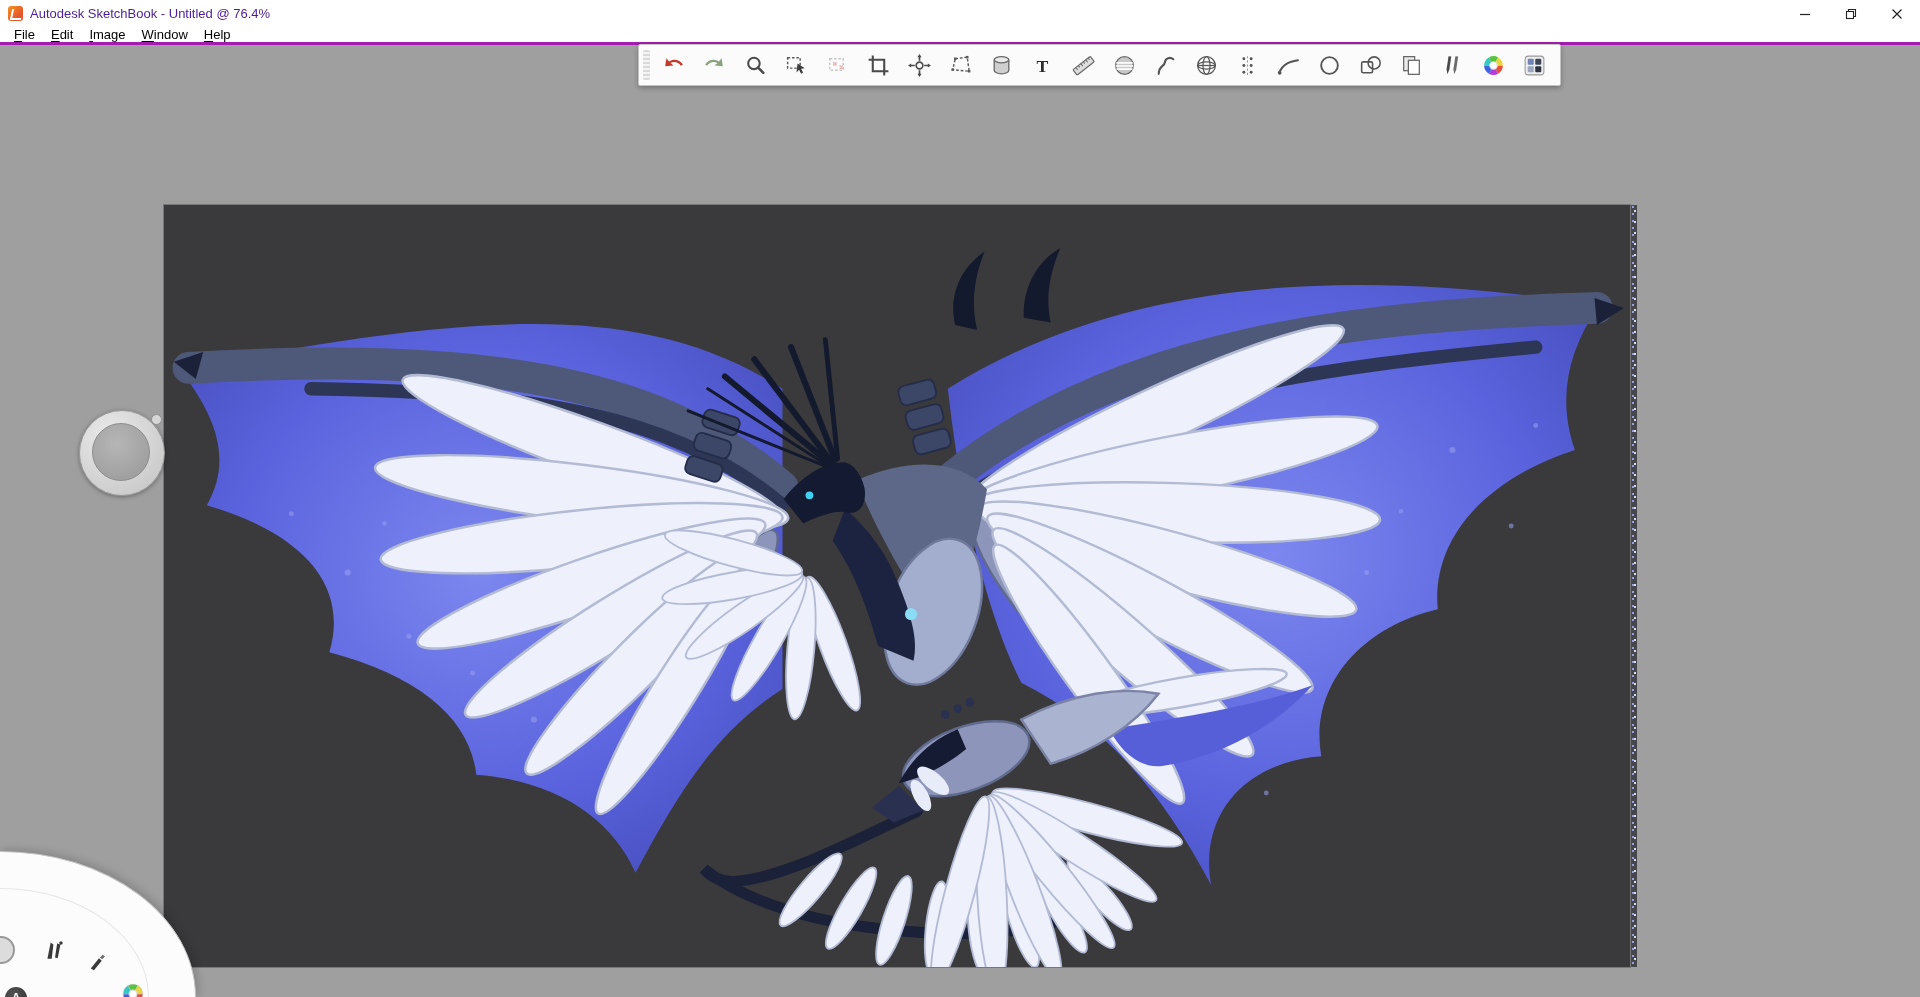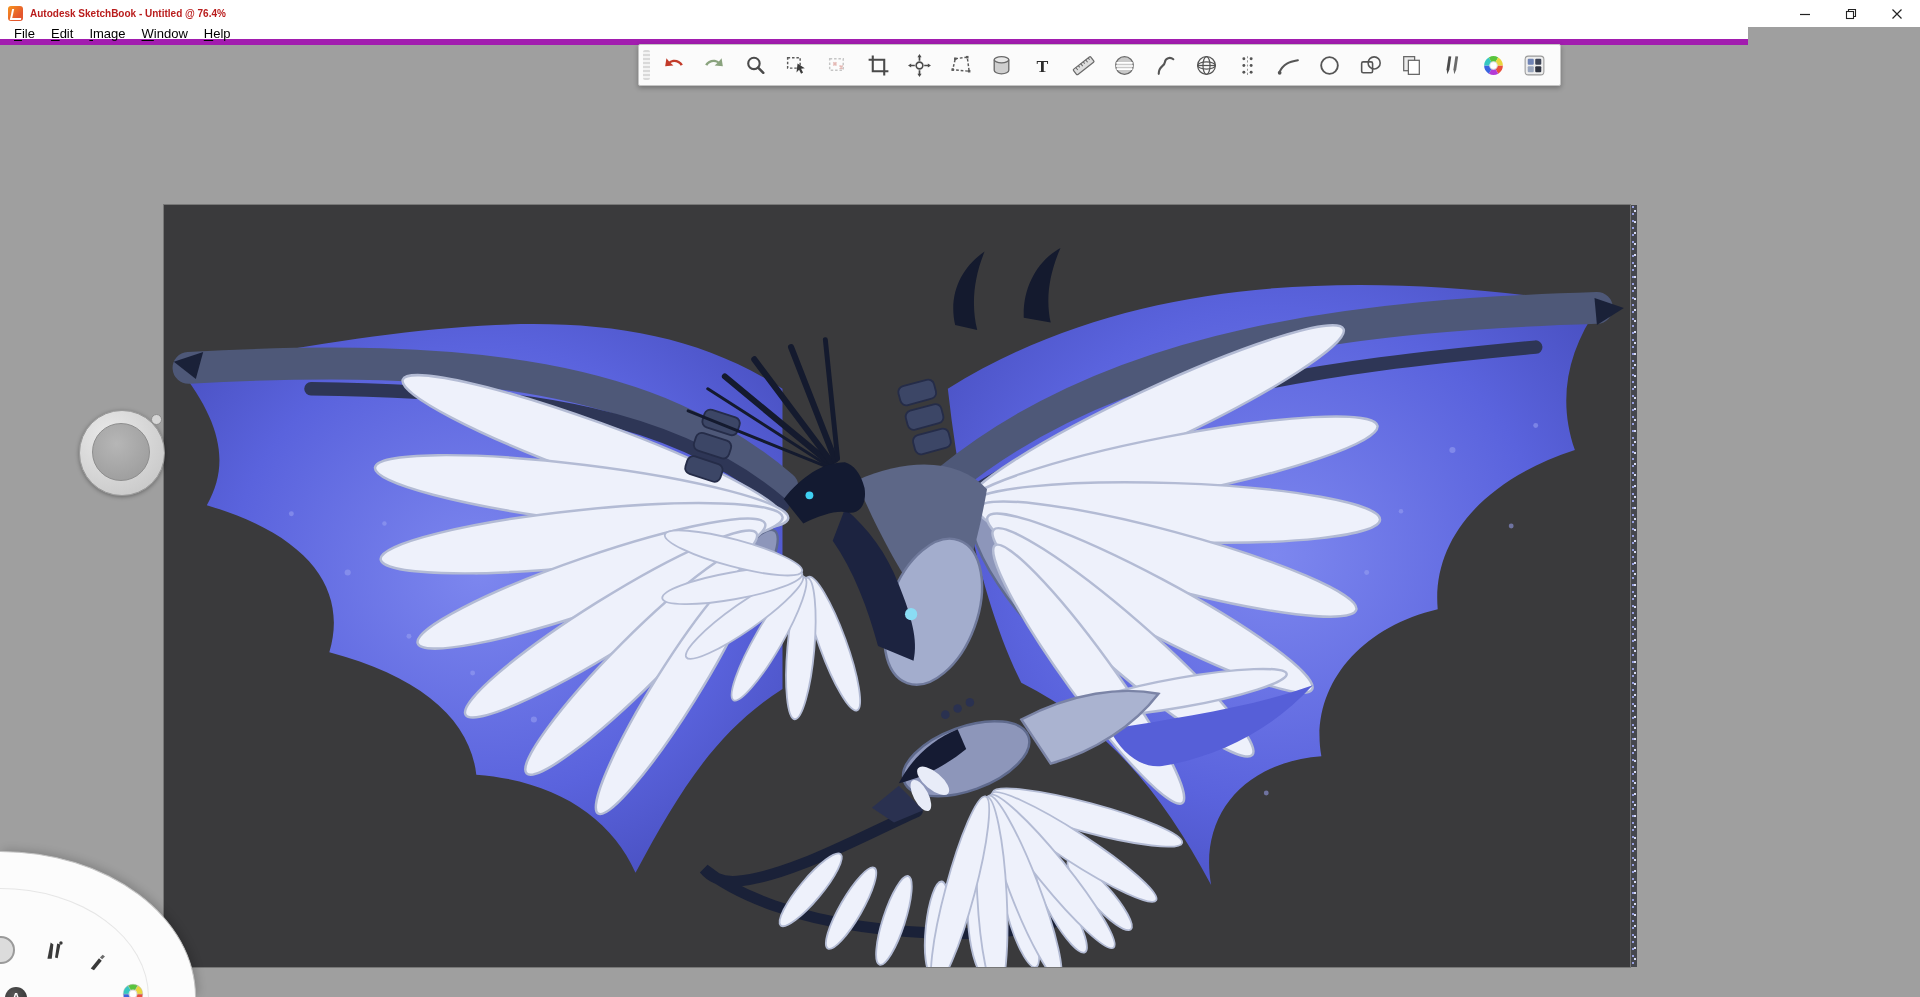--- a/index.html
+++ b/index.html
@@ -6,29 +6,29 @@
   html,body { width:1920px; height:997px; overflow:hidden; background:#9f9f9f;
               font-family:"Liberation Sans", sans-serif; }
 
   
   .titlebar { position:absolute; left:0; top:0; width:1920px; height:27px;
               background:#ffffff; display:flex; align-items:center; z-index:50; }
   .app-icon { width:15px; height:15px; margin:0 7px 0 8px; border-radius:3px;
               background:linear-gradient(135deg,#f7941e 0%,#e4572e 70%); position:relative; }
   .app-icon::after { content:""; position:absolute; left:3px; top:3px; width:9px; height:9px;
               border-left:2px solid #fff; border-bottom:2px solid #fff; transform:skewX(-12deg); }
-  .title-text { font-size:10px; color:#b91c1c;font-weight:bold; }
+  .title-text { font-size:13px; color:#4c1d95; }
   .win-controls { margin-left:auto; display:flex; height:100%; }
   .win-btn { width:46px; height:27px; display:flex; align-items:center; justify-content:center;
              background:#fff; border:none; cursor:default; }
   .win-btn svg { width:12px; height:12px; }
 
   
-  .menubar { position:absolute; left:0; top:27px; width:1748px; height:18px; background:#fff;
-             border-bottom:6px solid #a21caf; display:flex; align-items:center; padding-left:6px; z-index:49; }
+  .menubar { position:absolute; left:0; top:27px; width:1920px; height:18px; background:#fff;
+             border-bottom:3px solid #a21caf; display:flex; align-items:center; padding-left:6px; z-index:49; }
   .menu-item { padding:0 8px; font-size:13px; color:#000; background:none; border:none; cursor:default; }
   .menu-item u { text-underline-offset:2px; }
 
   
   .workspace { position:absolute; left:0; top:45px; width:1920px; height:952px; background:#9f9f9f; }
 
   
   .toolbar { position:absolute; left:638px; top:44px; height:42px; background:#fbfbfb;
              border:1px solid #c4c4c4; border-radius:2px; box-shadow:0 2px 5px rgba(0,0,0,.28);
              display:flex; align-items:center; padding:0 5px 0 4px; z-index:60; }

